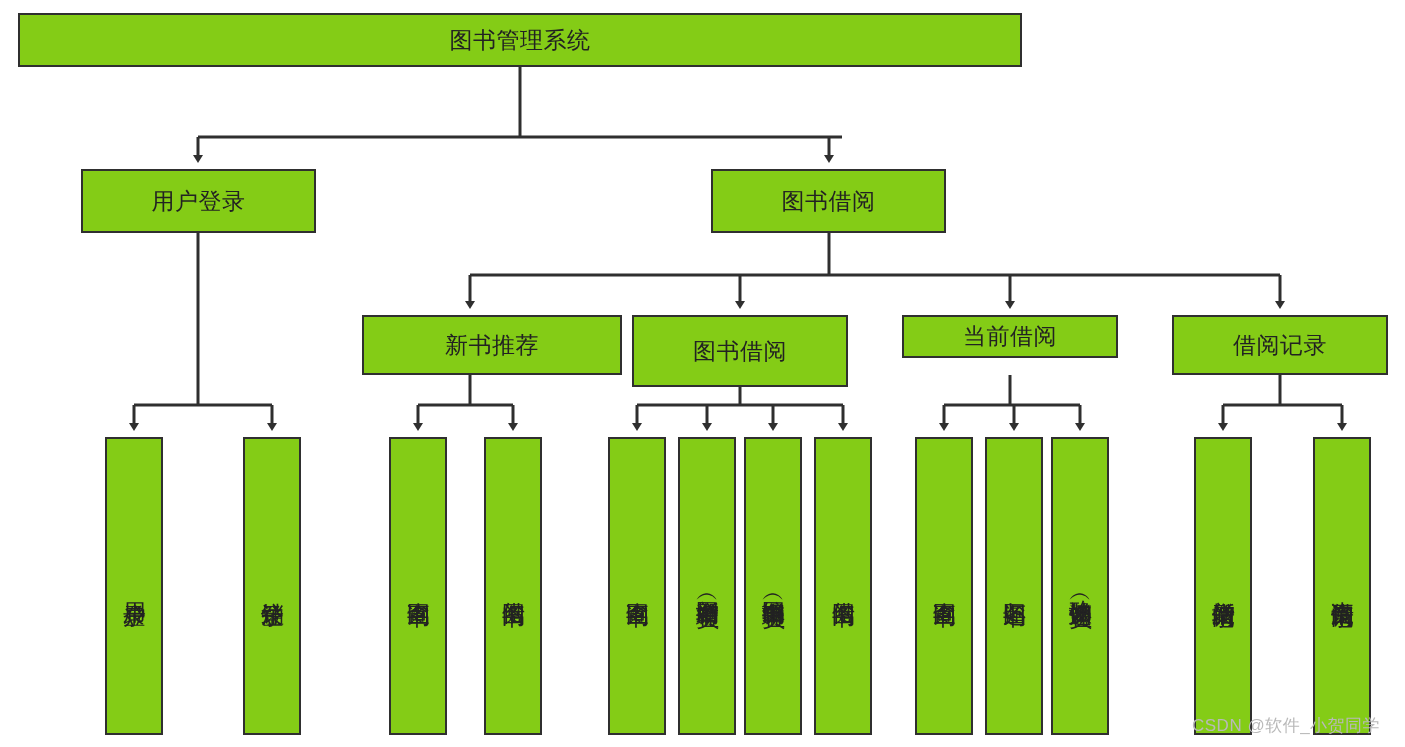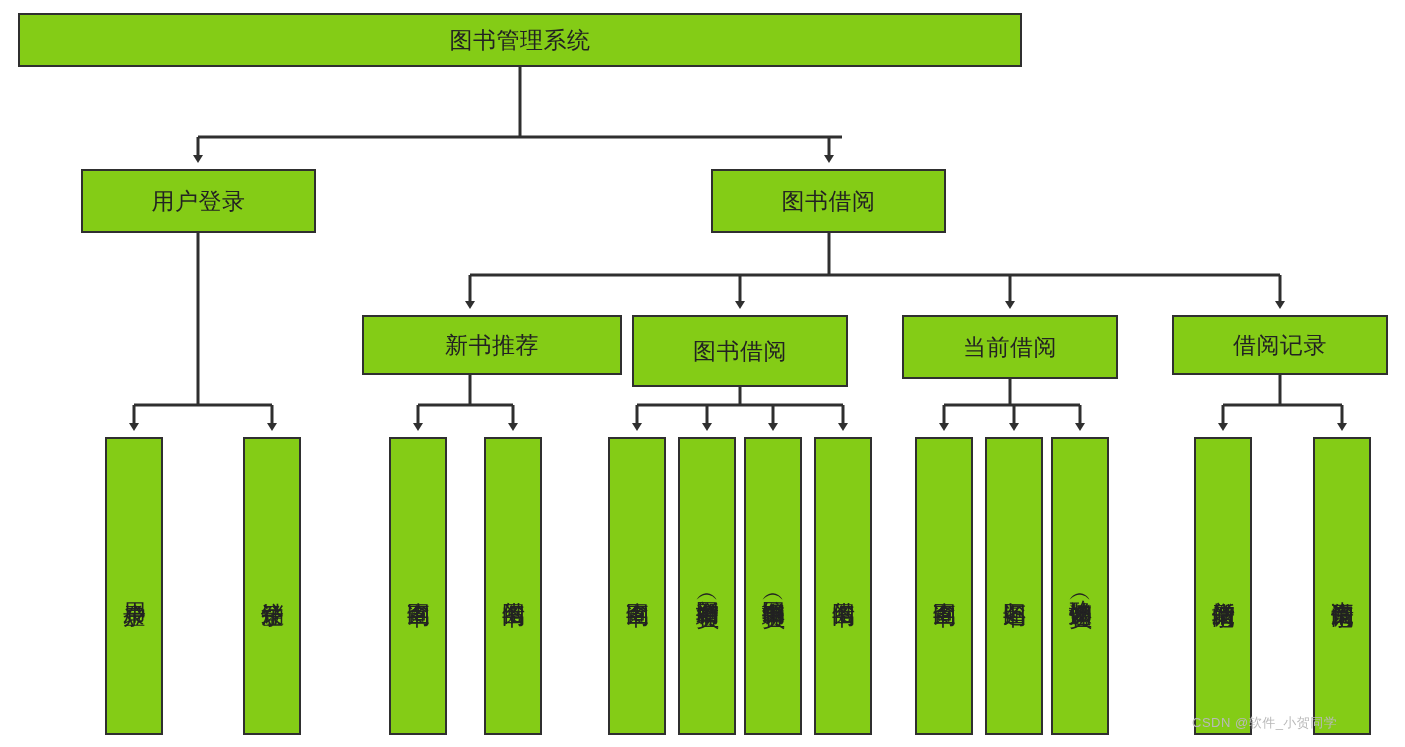--- a/index.html
+++ b/index.html
@@ -44,21 +44,21 @@
   }
   .node.vert .vtext {
     writing-mode: vertical-rl;
     text-orientation: upright;
     line-height: 1.12;
     text-align: center;
     white-space: nowrap;
   }
   .watermark {
     position: absolute;
-    font-size: 13px;
+    font-size: 17px;
     color: #b9b9b9;
     white-space: nowrap;
     letter-spacing: 0.5px;
   }
 </style>
 </head>
 <body>
 
 <div id="canvas">
 
@@ -122,21 +122,21 @@
   <div class="node horiz" style="left:711px; top:169px; width:235px; height:64px;">
     <span>图书借阅</span>
   </div>
 
   <div class="node horiz" style="left:362px; top:315px; width:260px; height:60px;">
     <span>新书推荐</span>
   </div>
   <div class="node horiz" style="left:632px; top:315px; width:216px; height:72px;">
     <span>图书借阅</span>
   </div>
-  <div class="node horiz" style="left:902px; top:315px; width:216px; height:64px;">
+  <div class="node horiz" style="left:902px; top:315px; width:216px; height:43px;">
     <span>当前借阅</span>
   </div>
   <div class="node horiz" style="left:1172px; top:315px; width:216px; height:60px;text-align:center;">
     <span>借阅记录</span>
   </div>
 
   <div class="node vert" style="left:105px; top:437px; width:58px; height:298px;">
     <span class="vtext">用户登录</span>
   </div>
   <div class="node vert" style="left:243px; top:437px; width:58px; height:298px;">

